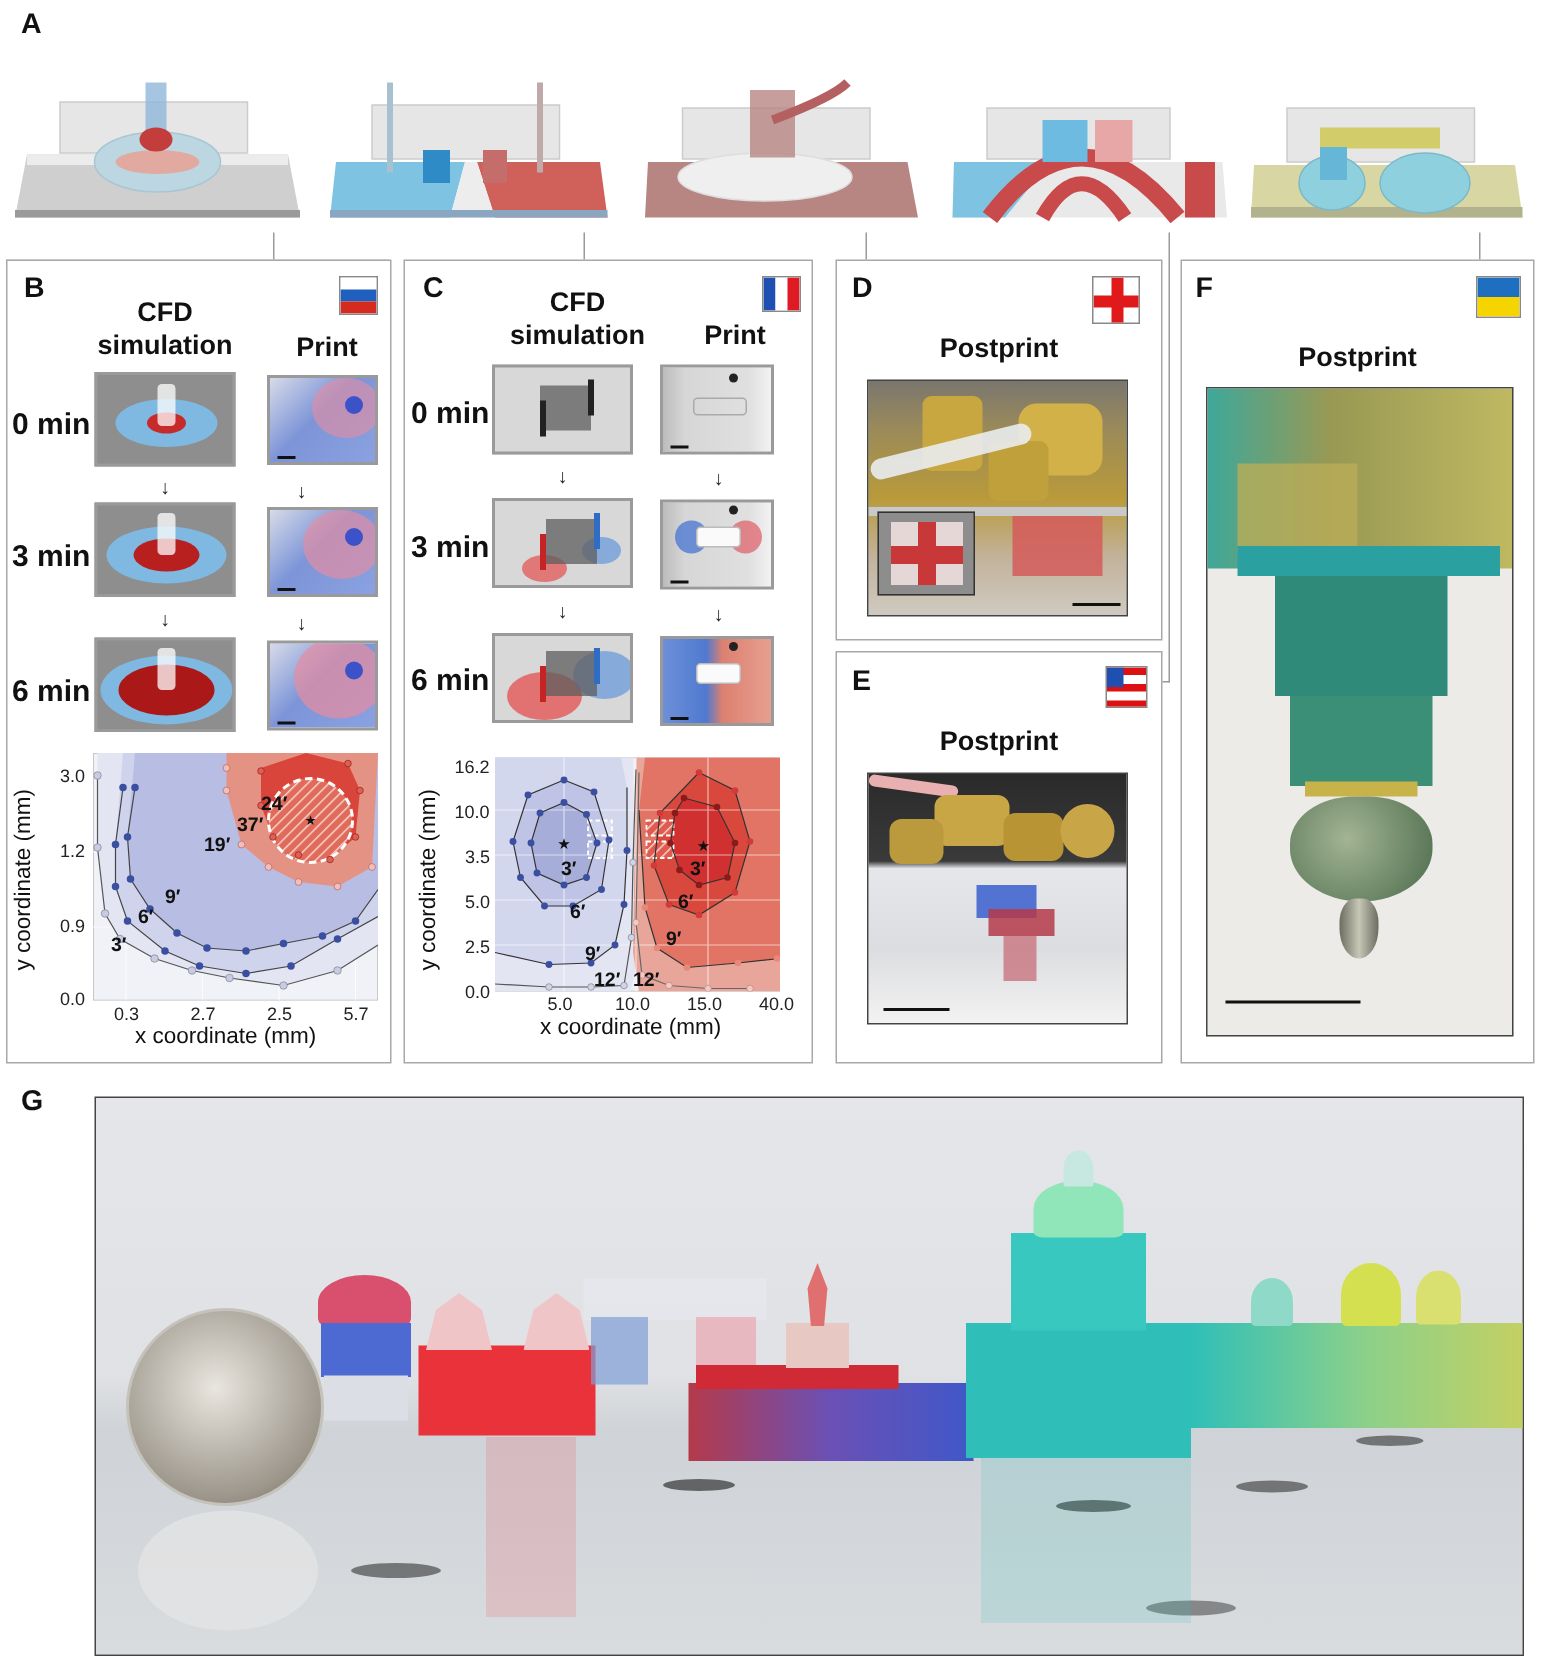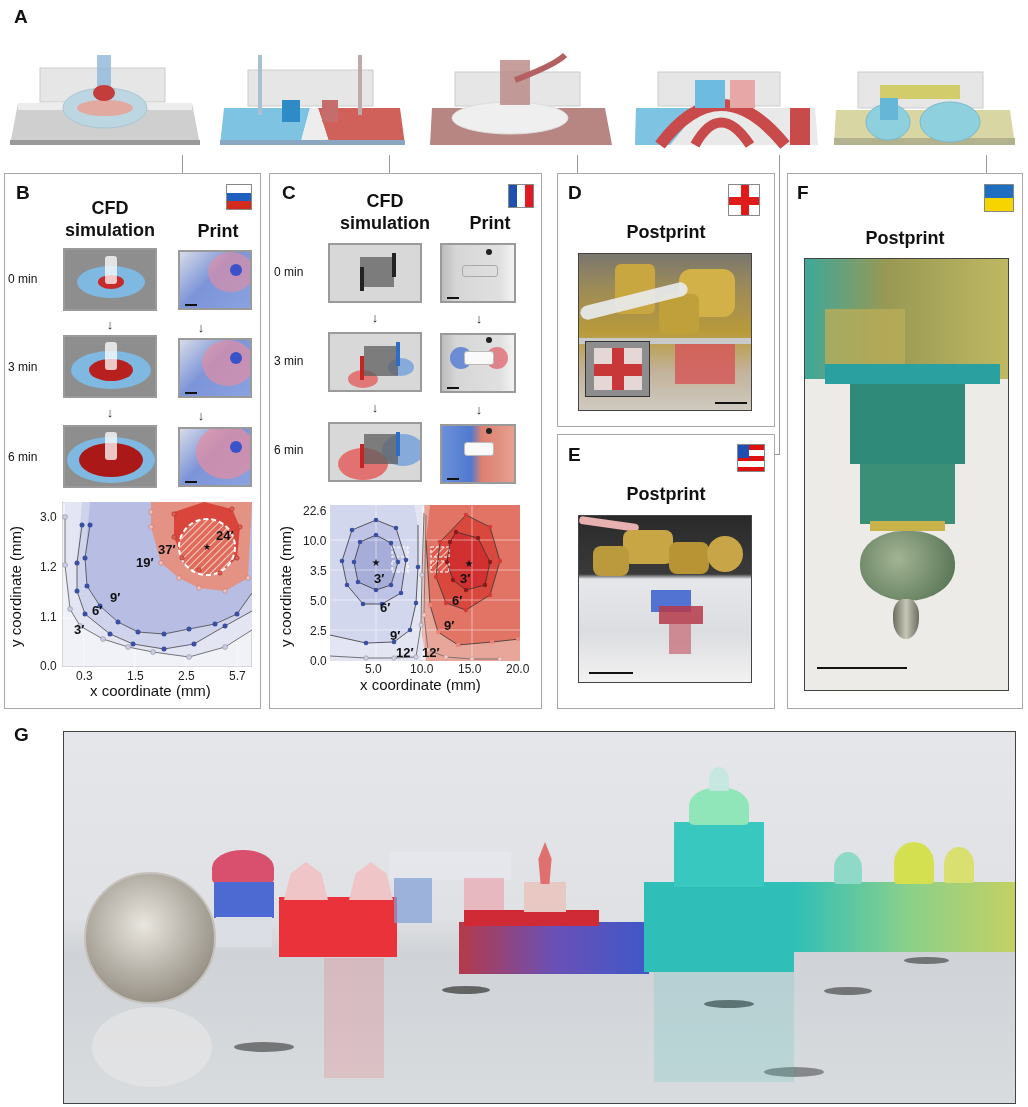--- a/index.html
+++ b/index.html
@@ -5,21 +5,21 @@
   * { box-sizing: border-box; margin: 0; padding: 0; }
   body {
     width: 1028px; height: 1107px; background: #ffffff; position: relative;
     font-family: "Liberation Sans", "DejaVu Sans", sans-serif; overflow: hidden; color: #111;
   }
   .abs { position: absolute; }
   .panel-letter { position: absolute; font-weight: bold; font-size: 19px; color: #111; }
   .panel-box { position: absolute; border: 1.5px solid #a8a8a8; background: #fff; }
   .connector { position: absolute; background: #9a9a9a; }
   .col-head { position: absolute; font-weight: bold; font-size: 18px; text-align: center; line-height: 22px; }
-  .time-label { position: absolute; font-weight: normal; font-size: 12px; }
+  .time-label { position: absolute; font-weight: bold; font-size: 20px; }
   .arrow { position: absolute; font-size: 13px; font-weight: bold; color: #222; width: 10px; text-align: center; }
   .thumb { position: absolute; border: 2px solid #9a9a9a; overflow: hidden; }
   .scalebar { position: absolute; height: 2px; background: #111; }
   .flag { position: absolute; border: 1px solid #888; overflow: hidden; }
   .postprint { position: absolute; font-weight: bold; font-size: 18px; text-align: center; }
   .photo { position: absolute; border: 1.5px solid #444; overflow: hidden; }
   .axis-tick { position: absolute; font-size: 12px; color: #222; }
   .axis-label { position: absolute; font-size: 15px; color: #111; white-space: nowrap; }
   .contour-label { position: absolute; font-size: 13px; font-weight: bold; color: #111; }
 </style>
@@ -235,29 +235,29 @@
         <circle cx="175" cy="56" r="2.2"></circle>
         <circle cx="178" cy="25" r="2.2"></circle>
         <circle cx="170" cy="7" r="2.2"></circle>
     </g>
   </svg>
   <div class="contour-label" style="left:12px;top:120px;">3′</div>
   <div class="contour-label" style="left:30px;top:101px;">6′</div>
   <div class="contour-label" style="left:48px;top:88px;">9′</div>
   <div class="contour-label" style="left:74px;top:53px;">19′</div>
   <div class="contour-label" style="left:96px;top:40px;">37′</div>
-  <div class="contour-label" style="left:112px;top:26px;margin-left:42px;">24′</div>
+  <div class="contour-label" style="left:112px;top:26px;">24′</div>
 </div>
 
 <div class="axis-tick" style="left:40px;top:510px;">3.0</div>
 <div class="axis-tick" style="left:40px;top:560px;">1.2</div>
-<div class="axis-tick" style="left:40px;top:610px;">1.1</div>
+<div class="axis-tick" style="left:40px;top:610px;">0.9</div>
 <div class="axis-tick" style="left:40px;top:659px;">0.0</div>
 <div class="axis-tick" style="left:76px;top:669px;">0.3</div>
-<div class="axis-tick" style="left:127px;top:669px;">1.5</div>
+<div class="axis-tick" style="left:127px;top:669px;">2.7</div>
 <div class="axis-tick" style="left:178px;top:669px;">2.5</div>
 <div class="axis-tick" style="left:229px;top:669px;">5.7</div>
 <div class="axis-label" style="left:90px;top:682px;">x coordinate (mm)</div>
 <div class="axis-label" style="left:-45px;top:578px;transform:rotate(-90deg);">y coordinate (mm)</div>
 
 <div class="panel-box" style="left:269px;top:173px;width:273px;height:536px;"></div>
 <div class="panel-letter" style="left:282px;top:182px;">C</div>
 <div class="flag" style="left:508px;top:184px;width:26px;height:24px;display:flex;">
   <div style="flex:1;background:#1f4fb0;"></div>
   <div style="flex:1;background:#fff;"></div>
@@ -425,30 +425,30 @@
   <div class="contour-label" style="left:44px;top:66px;">3′</div>
   <div class="contour-label" style="left:50px;top:95px;">6′</div>
   <div class="contour-label" style="left:60px;top:123px;">9′</div>
   <div class="contour-label" style="left:66px;top:140px;">12′</div>
   <div class="contour-label" style="left:130px;top:66px;">3′</div>
   <div class="contour-label" style="left:122px;top:88px;">6′</div>
   <div class="contour-label" style="left:114px;top:113px;">9′</div>
   <div class="contour-label" style="left:92px;top:140px;">12′</div>
 </div>
 
-<div class="axis-tick" style="left:303px;top:504px;">22.6</div>
+<div class="axis-tick" style="left:303px;top:504px;">16.2</div>
 <div class="axis-tick" style="left:303px;top:534px;">10.0</div>
 <div class="axis-tick" style="left:310px;top:564px;">3.5</div>
 <div class="axis-tick" style="left:310px;top:594px;">5.0</div>
 <div class="axis-tick" style="left:310px;top:624px;">2.5</div>
 <div class="axis-tick" style="left:310px;top:654px;">0.0</div>
 <div class="axis-tick" style="left:365px;top:662px;">5.0</div>
 <div class="axis-tick" style="left:410px;top:662px;">10.0</div>
 <div class="axis-tick" style="left:458px;top:662px;">15.0</div>
-<div class="axis-tick" style="left:506px;top:662px;">20.0</div>
+<div class="axis-tick" style="left:506px;top:662px;">40.0</div>
 <div class="axis-label" style="left:360px;top:676px;">x coordinate (mm)</div>
 <div class="axis-label" style="left:225px;top:578px;transform:rotate(-90deg);">y coordinate (mm)</div>
 
 <div class="panel-box" style="left:557px;top:173px;width:218px;height:254px;"></div>
 <div class="panel-letter" style="left:568px;top:182px;">D</div>
 <div class="flag" style="left:728px;top:184px;width:32px;height:32px;background:#fff;">
   <div class="abs" style="left:12px;top:0;width:8px;height:32px;background:#e01a1a;"></div>
   <div class="abs" style="left:0;top:12px;width:32px;height:8px;background:#e01a1a;"></div>
 </div>
 <div class="postprint" style="left:557px;top:222px;width:218px;">Postprint</div>

